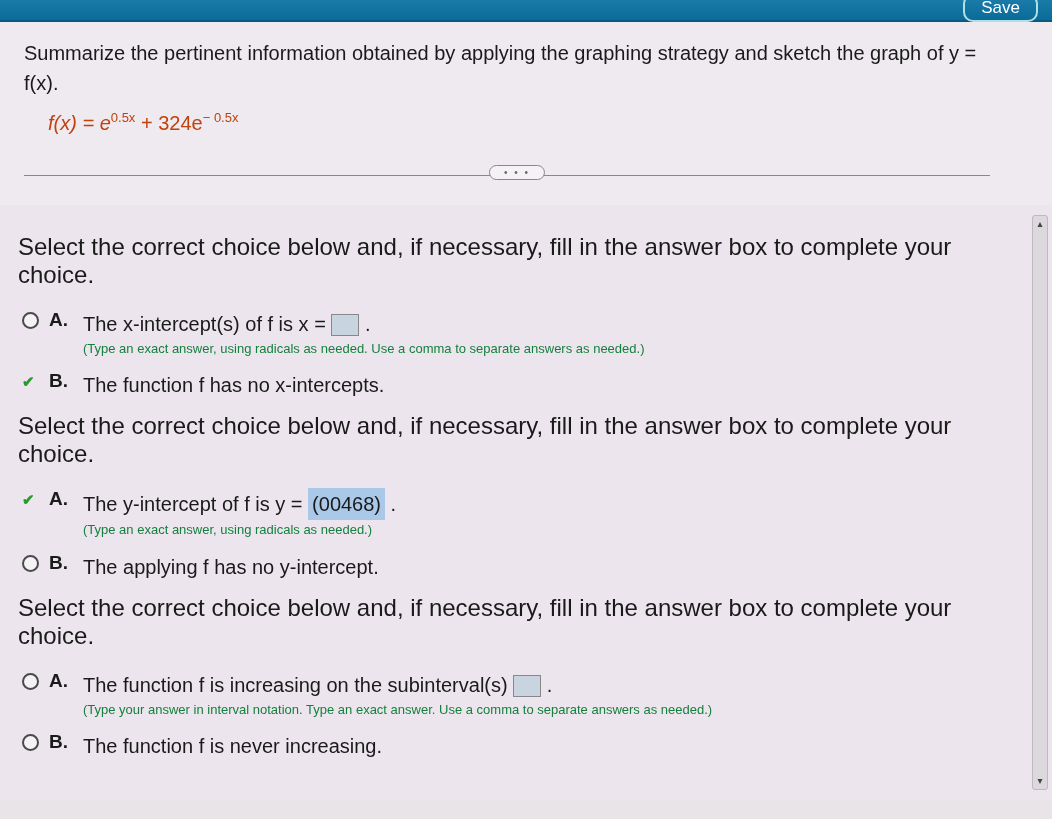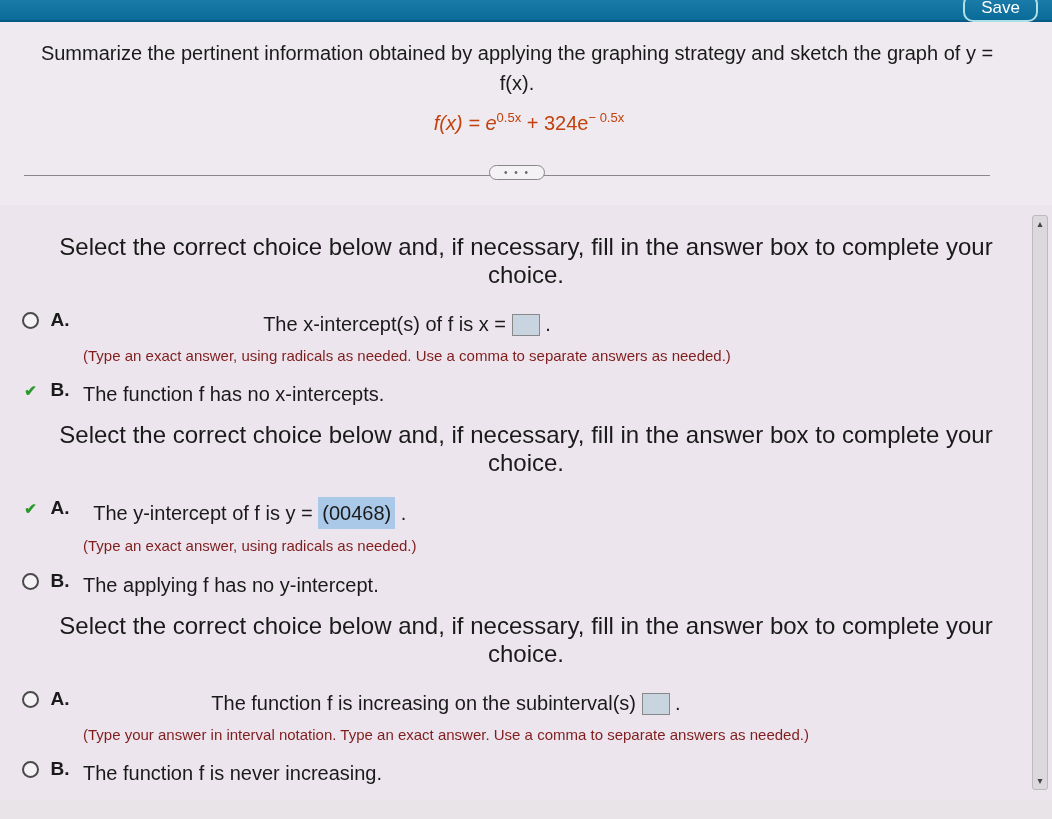--- a/index.html
+++ b/index.html
@@ -1,15 +1,15 @@
 <!DOCTYPE html>
 <html><head>
 <meta charset="utf-8">
 <style>
-* { box-sizing: border-box; margin: 0; padding: 0; text-align: center; }
+* { box-sizing: border-box; margin: 0; padding: 0; }
 body { font-family: Arial, Helvetica, sans-serif; background: #e8e4e8; width: 1052px; height: 819px; overflow: hidden; }
 .header-bar { background: linear-gradient(#1a7aa8, #0a6a98); height: 22px; position: relative; border-bottom: 2px solid #085a85; }
 .save-btn { position: absolute; right: 14px; top: -6px; border: 2px solid #aee0e8; border-radius: 10px; padding: 2px 16px; color: #fff; font-size: 17px; font-weight: 400; background: transparent; }
 .question-area { background: #eeeaef; padding: 16px 42px 10px 24px; position: relative; }
 .q-text { font-size: 20px; color: #1a1a1a; line-height: 1.5; margin-bottom: 12px; }
 .formula { font-size: 20px; color: #c2410c; margin-left: 24px; margin-top: 8px; }
 .formula .base { font-style: italic; }
 .formula sup { font-size: 13px; vertical-align: super; }
 .divider-row { position: relative; height: 40px; margin-top: 20px; }
 .divider-line { position: absolute; left: 0; right: 20px; top: 20px; border-top: 1.5px solid #888; }
@@ -17,21 +17,21 @@
 .answer-area { background: #ece5ed; padding: 20px 18px 12px 18px; position: relative; height: 595px; }
 .scroll-track { position: absolute; right: 4px; top: 10px; bottom: 10px; width: 16px; background: #ddd7de; border: 1px solid #bbb; border-radius: 3px; }
 .scroll-up { position: absolute; top: 0; left: 0; right: 0; height: 16px; display:flex; align-items:center; justify-content:center; font-size:10px; color:#444; }
 .scroll-down { position: absolute; bottom: 0; left: 0; right: 0; height: 16px; display:flex; align-items:center; justify-content:center; font-size:10px; color:#444; }
 .prompt { font-size: 24px; color: #1a1a1a; margin-bottom: 20px; margin-top: 8px; }
 .choice-row { display: flex; align-items: flex-start; margin-bottom: 12px; padding-left: 4px; }
 .radio { width: 17px; height: 17px; border: 2px solid #4a4a4a; border-radius: 50%; margin-top: 3px; flex-shrink: 0; position: relative; background: #f5f2f5; }
 .check-ico { width:17px; height:17px; margin-top:3px; flex-shrink:0; position:relative; color:#2a9a2a; font-size:15px; font-weight:bold; }
 .letter { font-size: 19px; font-weight: bold; color: #1a1a1a; margin-left: 10px; margin-right: 12px; flex-shrink:0; min-width: 22px; }
 .choice-text { font-size: 20px; color: #1a1a1a; line-height: 1.5; }
-.hint { font-size: 15px; color: #7f1d1d; margin-top: 6px; }
+.hint { font-size: 13px; color: #15803d; }
 .input-box { display:inline-block; min-width: 28px; height: 22px; background: #c8d4e0; border: 1px solid #888; vertical-align: middle; padding: 0 4px; font-size: 18px; }
 .filled-answer { background: #aac8e8; padding: 1px 4px; display: inline-block; }
 </style>
 </head>
 <body>
 
 <div class="header-bar">
   <button class="save-btn">Save</button>
 </div>
 

